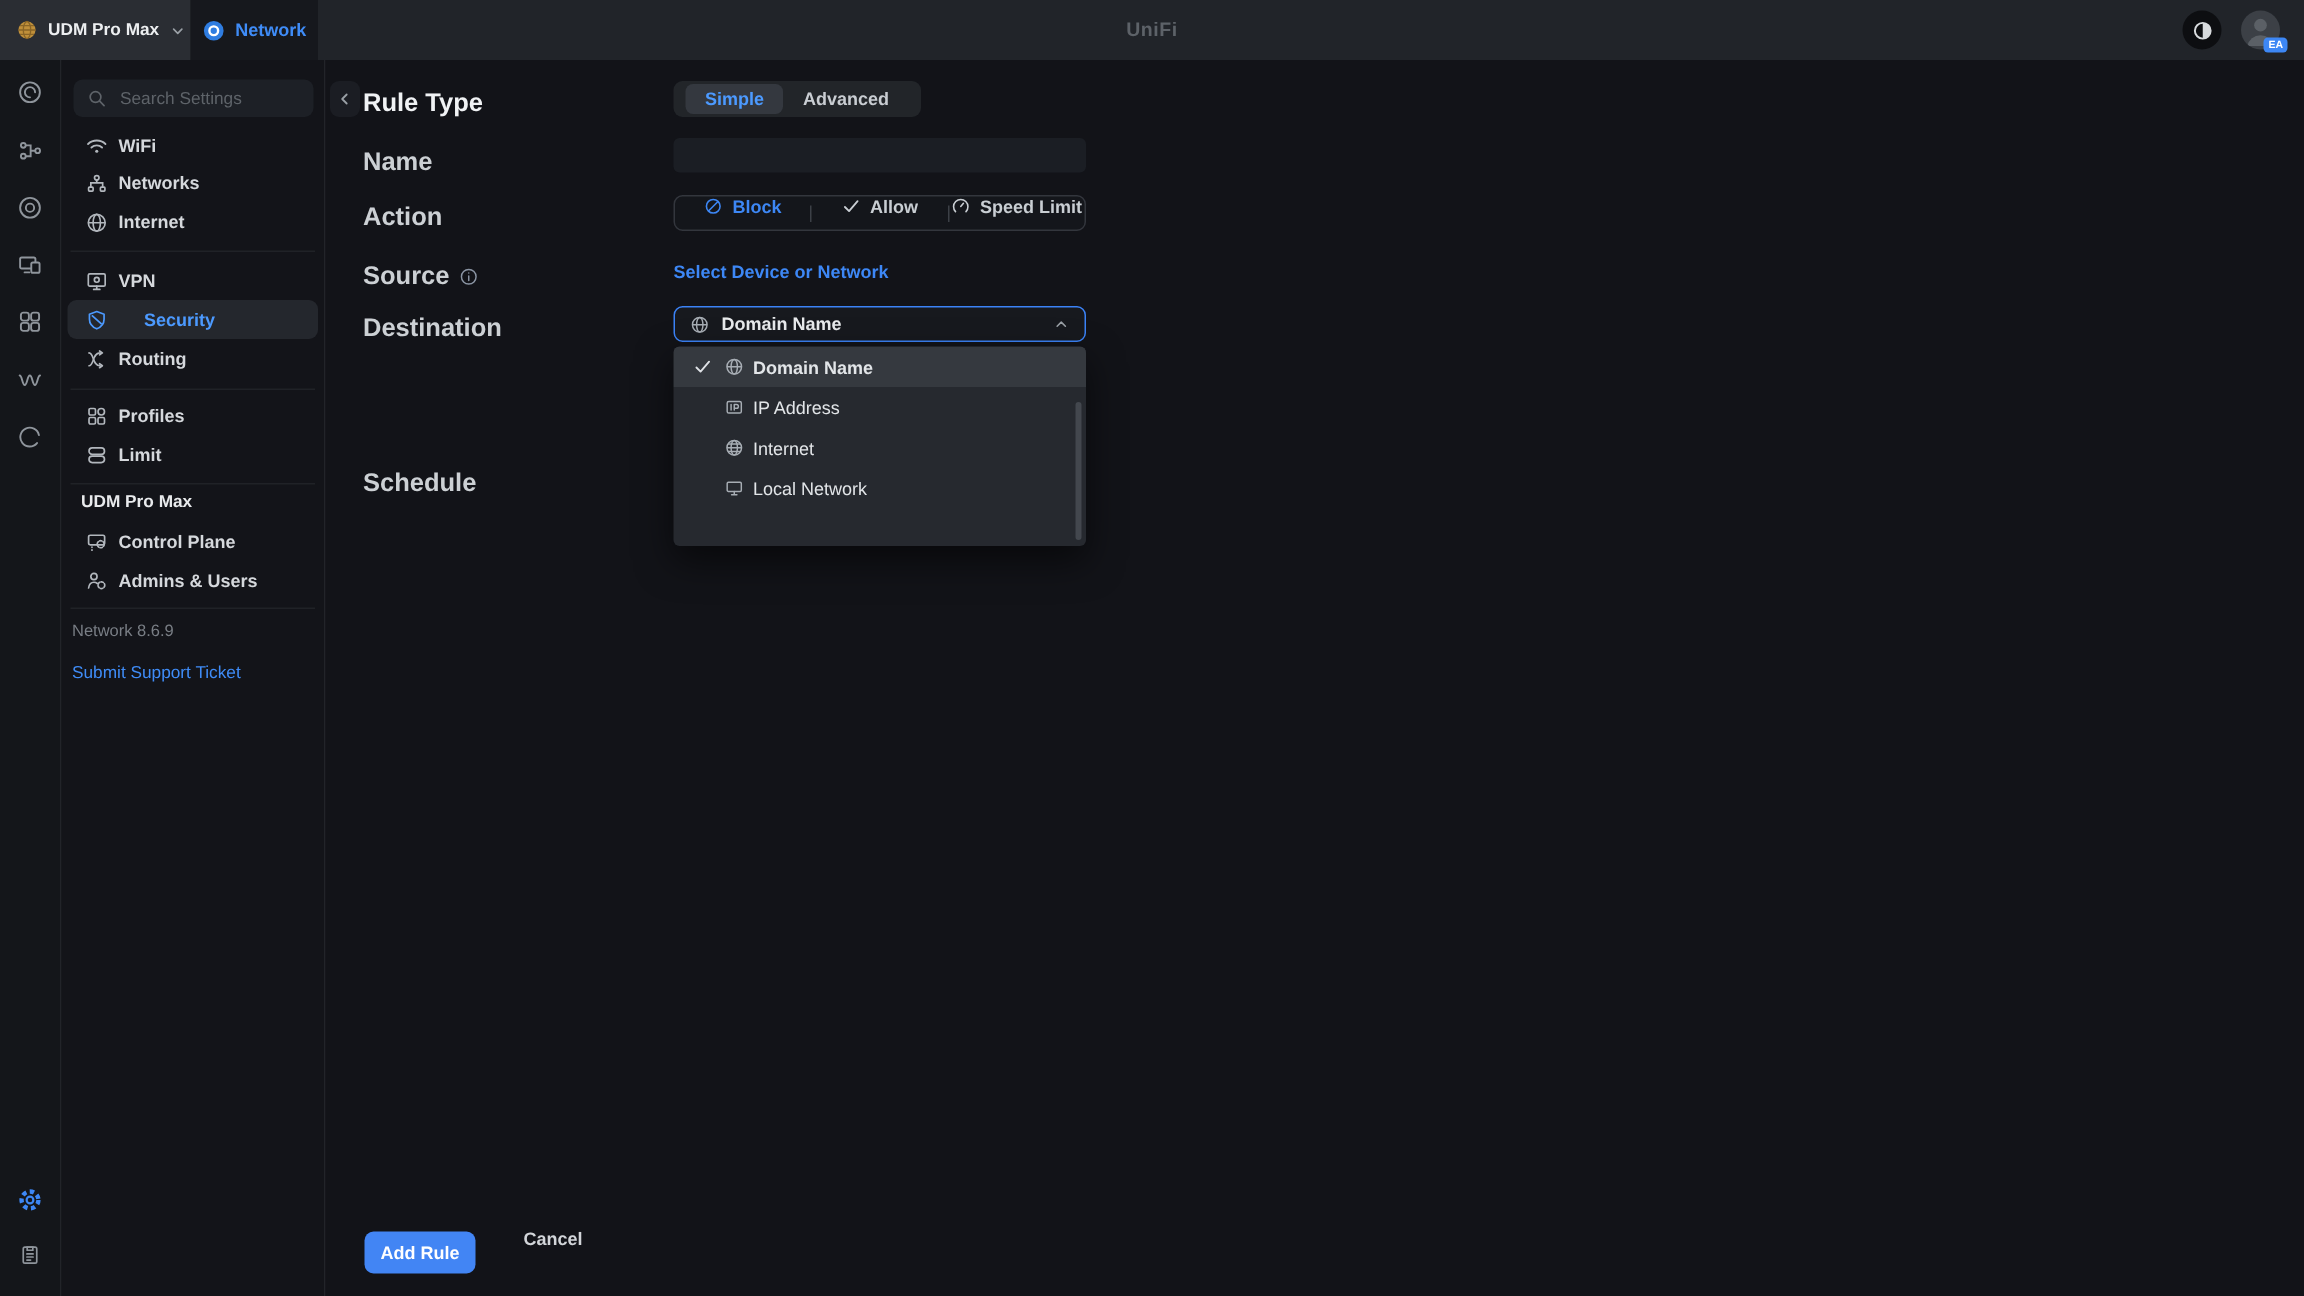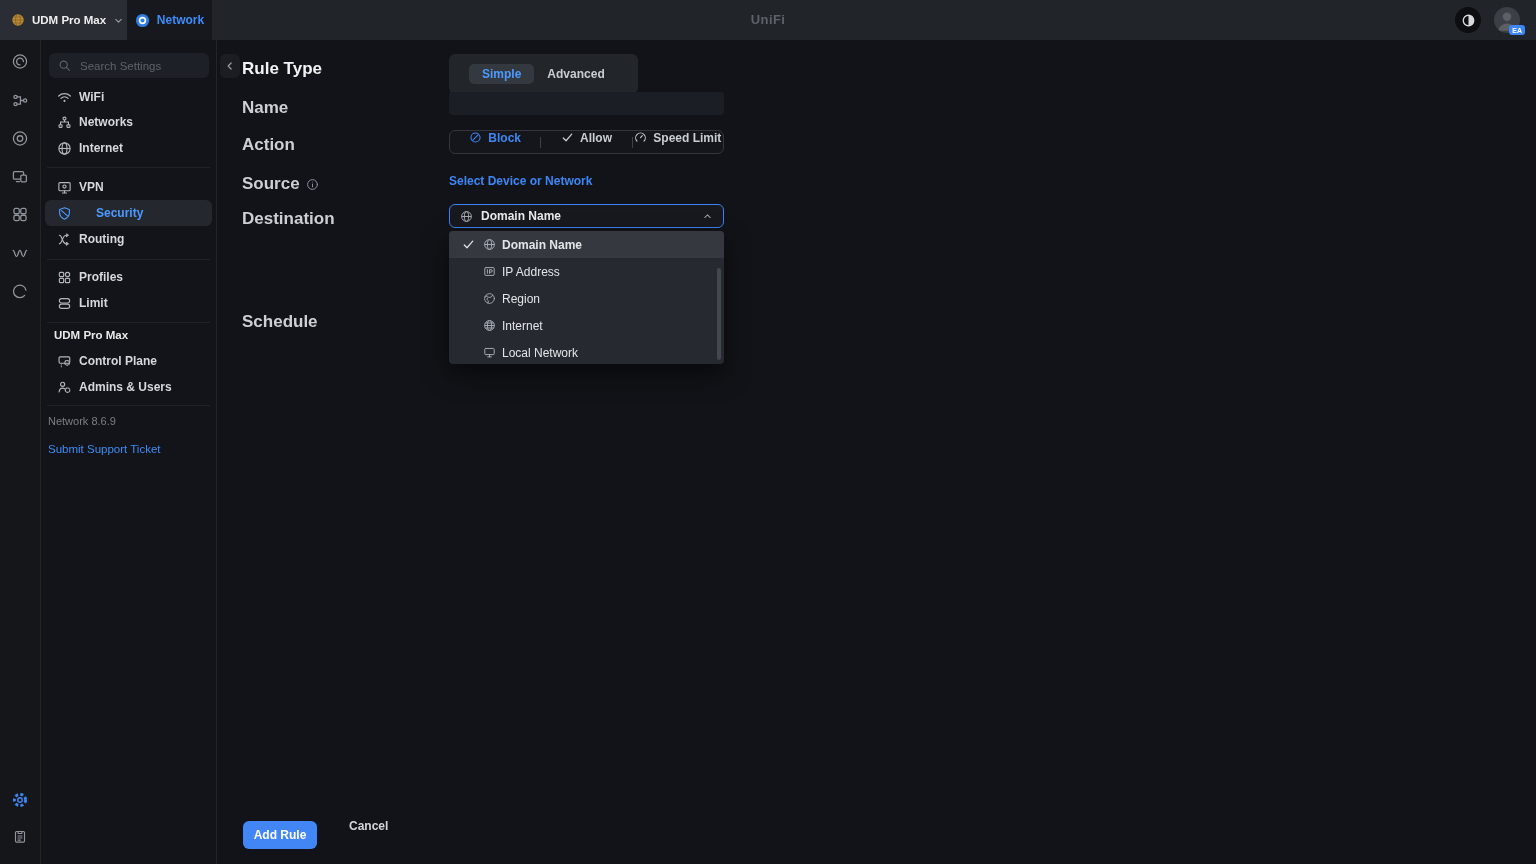--- a/index.html
+++ b/index.html
@@ -47,21 +47,21 @@
 
   
   .content{flex:1;position:relative;background:#121318;}
   .back-btn{position:absolute;left:3px;top:14px;width:20px;height:24px;background:#1b1d23;border-radius:6px;
     display:flex;align-items:center;justify-content:center;color:#9aa0a6;cursor:pointer;}
   .f-label{position:absolute;left:25px;font-size:17px;font-weight:600;color:#ccd0d4;display:flex;align-items:center;gap:6px;}
   .f-label.title{color:#f0f2f4;font-weight:700;}
   .info-ic{color:#8a94a3;display:flex;}
 
   .toggle{position:absolute;left:232px;top:14px;height:24px;background:#222529;border-radius:6px;
-    display:inline-flex;align-items:center;padding:20px;box-sizing:border-box;}
+    display:inline-flex;align-items:center;padding:8px;box-sizing:border-box;}
   .toggle-opt{padding:0 13px;height:20px;line-height:20px;font-size:12px;font-weight:600;color:#c9cdd2;
     border-radius:5px;cursor:pointer;}
   .toggle-opt.active{background:#34383f;color:#4c9aff;}
 
   .name-input{position:absolute;left:232px;top:52px;width:275px;height:23px;box-sizing:border-box;
     background:#1b1e24;border:none;border-radius:4px;color:#e8eaec;padding:0 9px;font-size:12px;outline:none;
     font-family:"Liberation Sans",sans-serif;}
 
   .action-seg{position:absolute;left:232px;top:90px;width:275px;height:24px;box-sizing:border-box;
     border:1px solid #33363d;border-radius:6px;display:flex;align-items:center;background:#14161b;}
@@ -430,30 +430,20 @@
             <svg width="13" height="13" viewBox="0 0 16 16" fill="none" stroke="currentColor" stroke-width="1.2" stroke-linecap="round" stroke-linejoin="round">
                 <rect x="2.2" y="3.2" width="11.6" height="9.6" rx="1.4"></rect>
                 <path d="M5.4 5.8v4.4M8 10.2V5.8h1.9a1.5 1.5 0 0 1 0 3H8"></path>
               </svg>
           </span>
           <span>IP Address</span>
         </div>
         <div class="dd-row">
           <span class="dd-check"></span>
           <span class="dd-ic">
-            <svg width="13" height="13" viewBox="0 0 16 16" fill="none" stroke="currentColor" stroke-width="1.1" stroke-linecap="round" stroke-linejoin="round">
-                <circle cx="8" cy="8" r="6"></circle>
-                <path d="M2.4 6l2.8-1.1 2 1.9 3-.7 1.6-2.2M6 13.6l.7-2.7-1.8-1.8.6-1.8"></path>
-              </svg>
-          </span>
-          <span>Region</span>
-        </div>
-        <div class="dd-row">
-          <span class="dd-check"></span>
-          <span class="dd-ic">
             <svg width="13" height="13" viewBox="0 0 16 16" fill="none" stroke="currentColor" stroke-width="1.2">
                 <circle cx="8" cy="8" r="6"></circle>
                 <ellipse cx="8" cy="8" rx="2.6" ry="6"></ellipse>
                 <path d="M2 8h12M2.8 5h10.4M2.8 11h10.4"></path>
               </svg>
           </span>
           <span>Internet</span>
         </div>
         <div class="dd-row">
           <span class="dd-check"></span>

